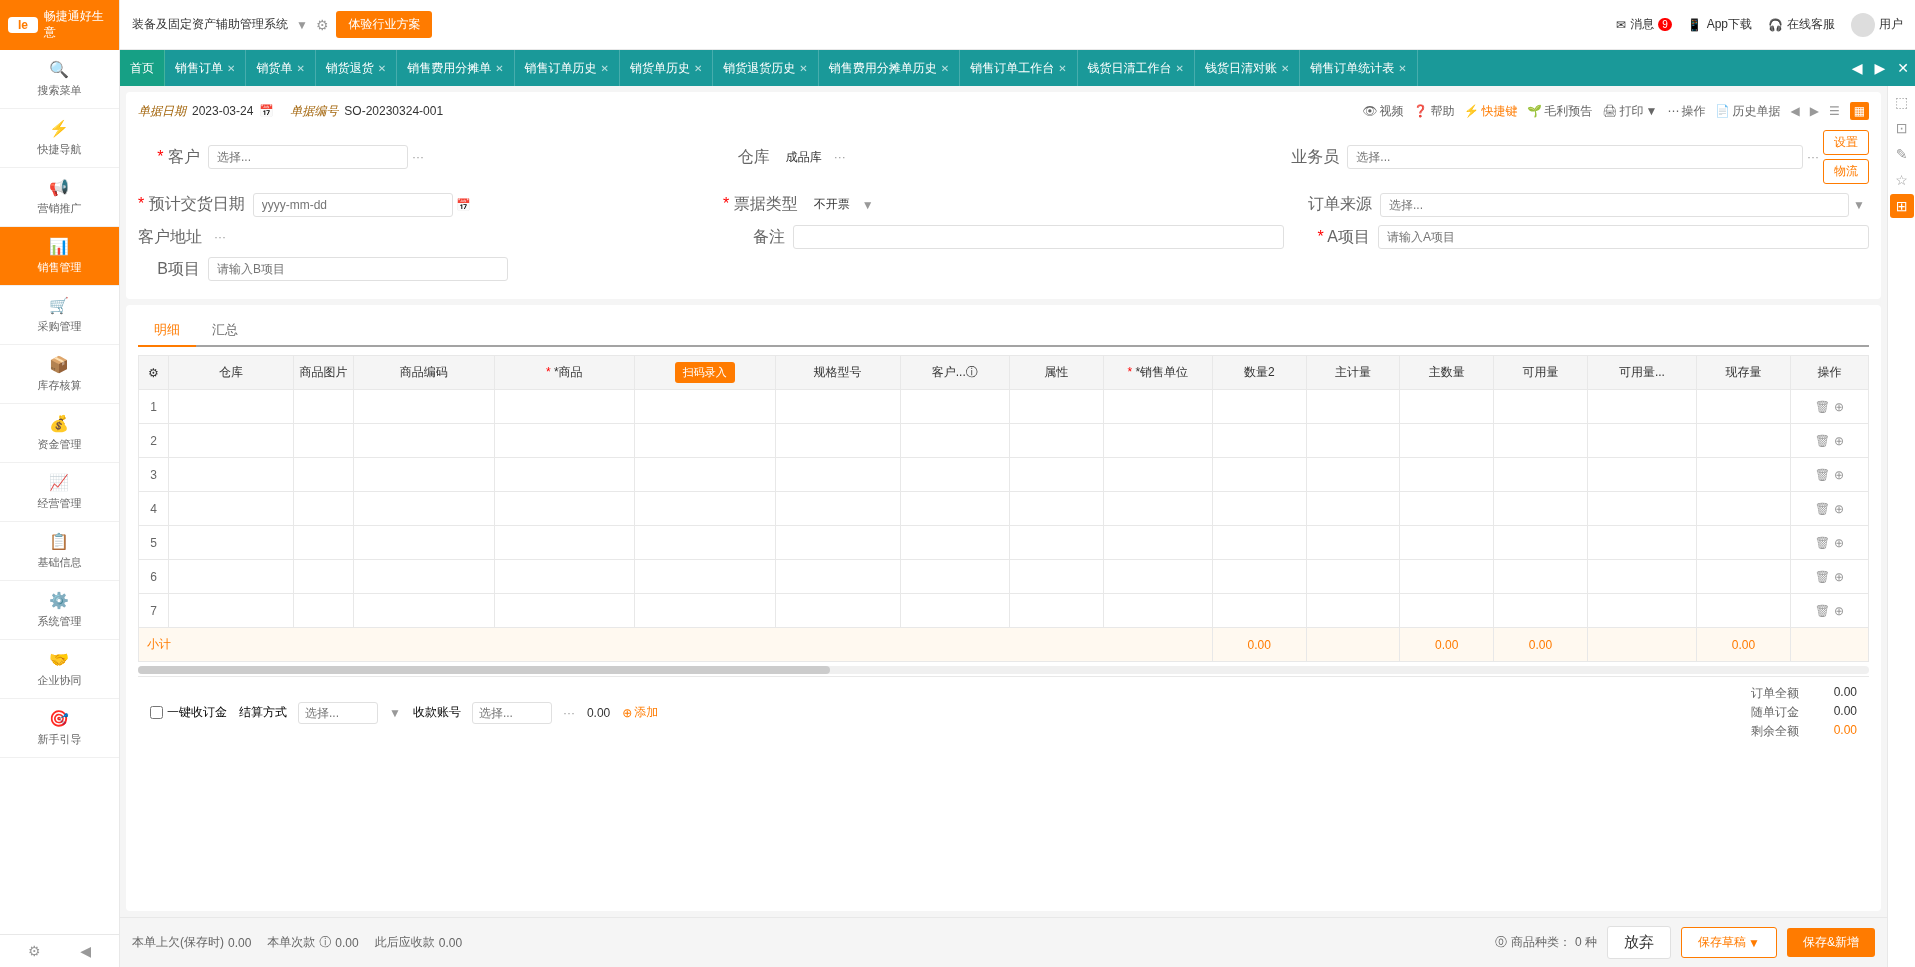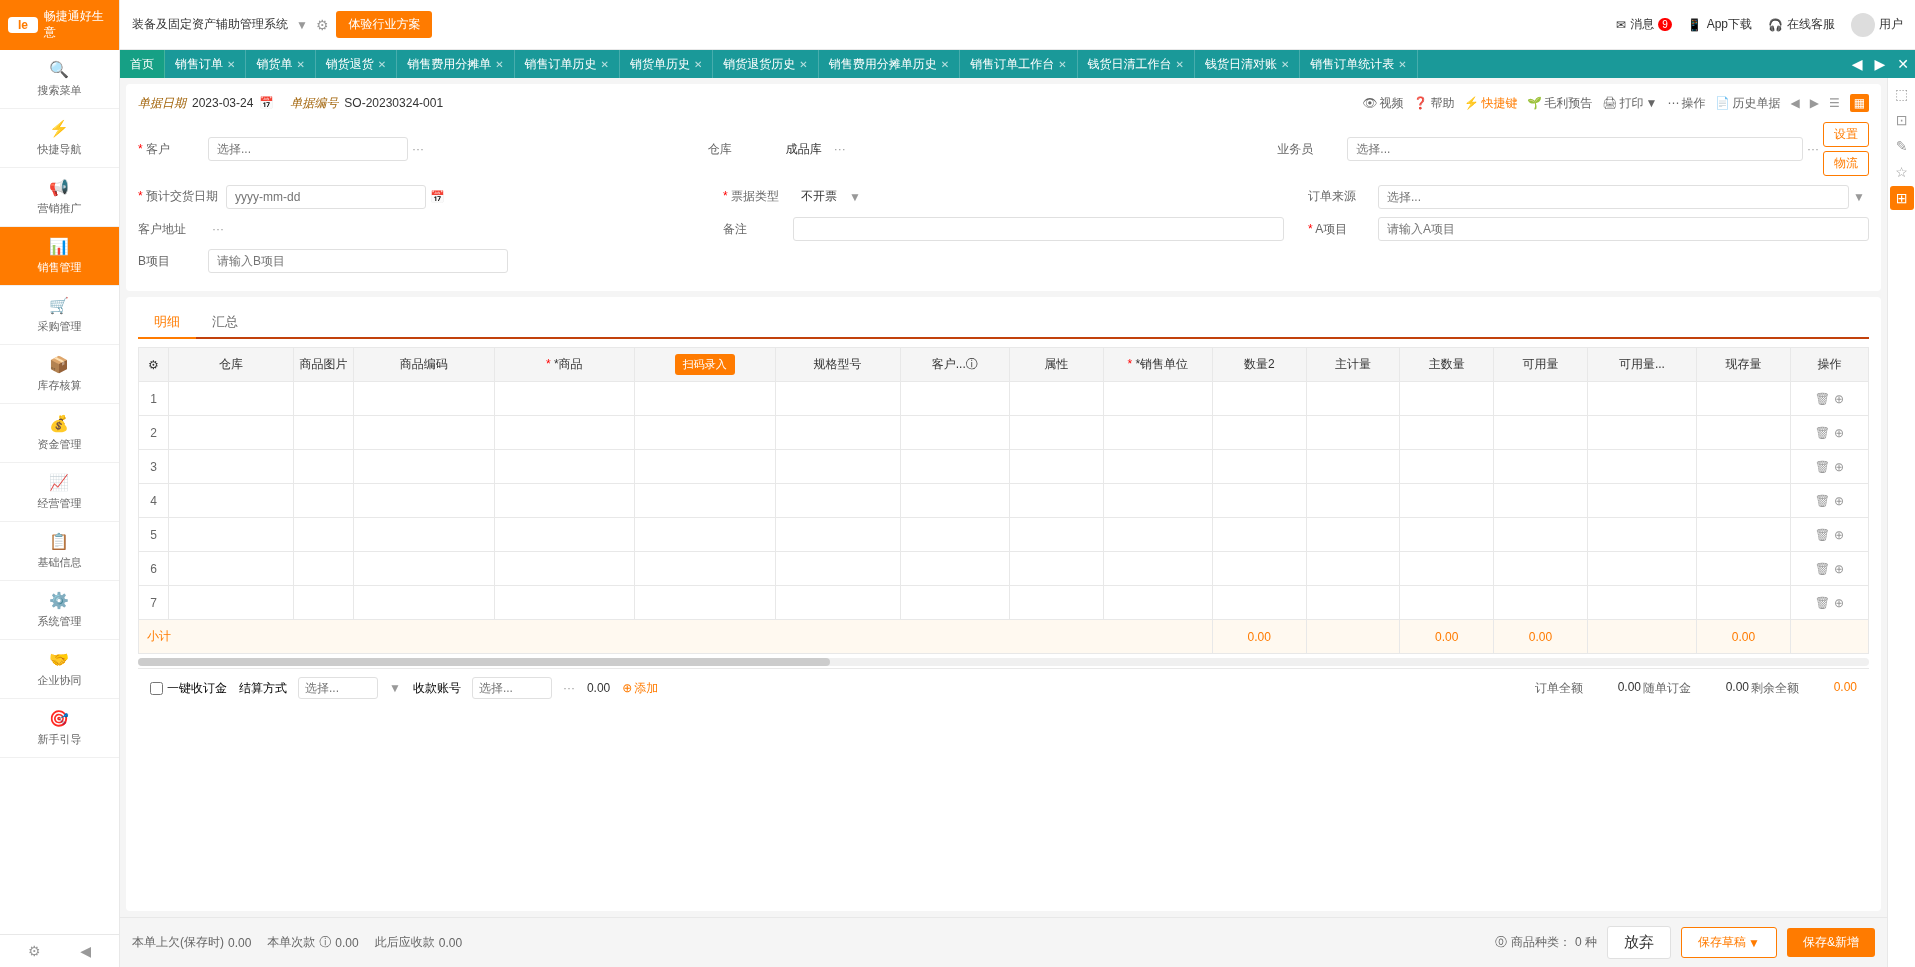--- a/index.html
+++ b/index.html
@@ -120,21 +120,21 @@
       padding: 1px 4px;
       font-size: 10px;
     }
 
     
     .tabbar {
       background: #1a9999;
       display: flex;
       align-items: center;
       overflow: hidden;
-      height: 28px;
+      height: 36px;
     }
     .tab {
       padding: 0 10px;
       height: 36px;
       display: flex;
       align-items: center;
       color: #fff;
       cursor: pointer;
       white-space: nowrap;
       gap: 4px;
@@ -200,22 +200,23 @@
     .form-field {
       display: flex;
       align-items: center;
       flex: 1;
       min-width: 0;
     }
     .form-label {
       color: #666;
       white-space: nowrap;
       min-width: 70px;
+      text-align: right;
       padding-right: 8px;
-      font-size: 12px;
+      font-size: 16px;
     }
     .form-label.required::before {
       content: '* ';
       color: red;
     }
     .form-input {
       flex: 1;
       border: 1px solid #e0e0e0;
       border-radius: 3px;
       padding: 4px 8px;
@@ -225,21 +226,21 @@
       min-width: 0;
     }
     .form-dots { color: #999; padding: 0 4px; cursor: pointer; }
     .form-calendar { color: #999; padding: 0 4px; cursor: pointer; }
     .form-dropdown { color: #999; padding: 0 4px; cursor: pointer; }
     .form-separator { width: 24px; }
 
     
     .detail-tabs {
       display: flex;
-      border-bottom: 2px solid #c2410c;
+      border-bottom: 2px solid #a3a3a3;
       margin-bottom: 8px;
     }
     .detail-tab {
       padding: 6px 16px;
       cursor: pointer;
       color: #666;
       font-size: 13px;
     }
     .detail-tab.active {
       color: #ff7b00;
@@ -308,21 +309,21 @@
       border-radius: 3px;
       padding: 3px 6px;
       width: 80px;
       font-size: 12px;
     }
     .footer-amount { color: #333; font-size: 12px; }
     .add-link { color: #ff7b00; cursor: pointer; display: flex; align-items: center; gap: 2px; }
     .footer-summary {
       margin-left: auto;
       display: flex;
-      flex-direction: row;
+      flex-direction: column;
       align-items: flex-end;
       gap: 2px;
       font-size: 12px;
     }
     .footer-summary-row { display: flex; gap: 8px; }
     .summary-label { color: #666; }
     .summary-value { color: #333; min-width: 50px; text-align: right; }
 
     
     .bottom-bar {

